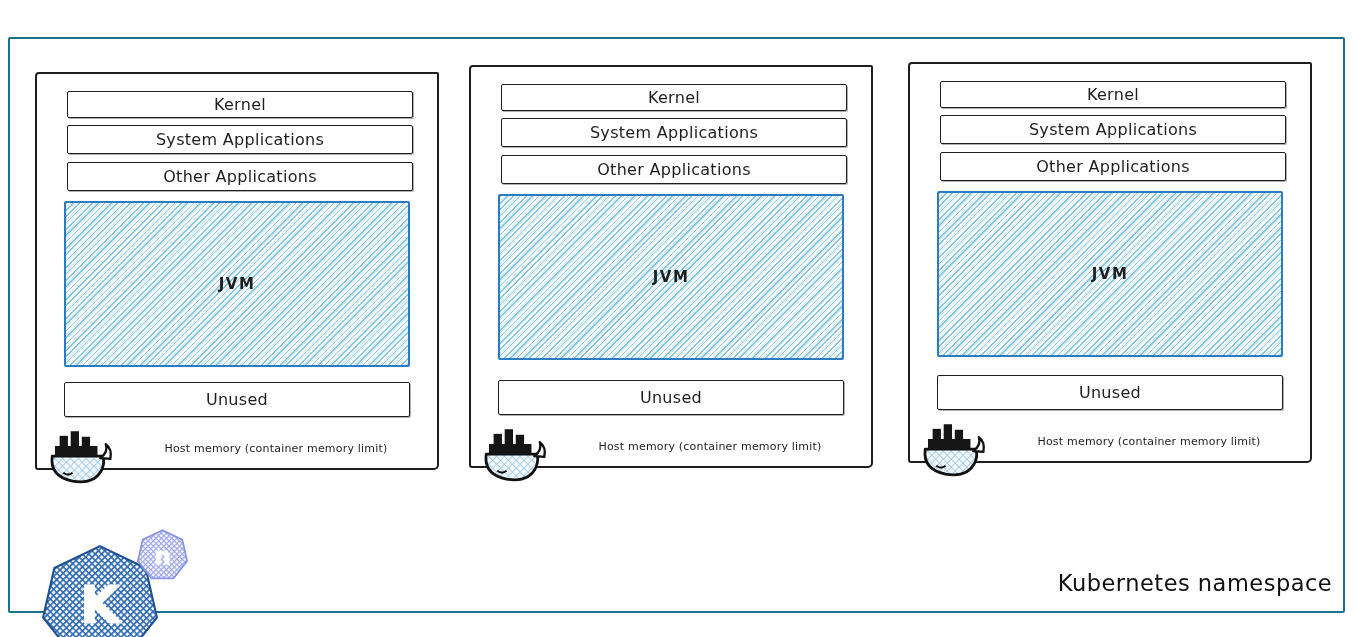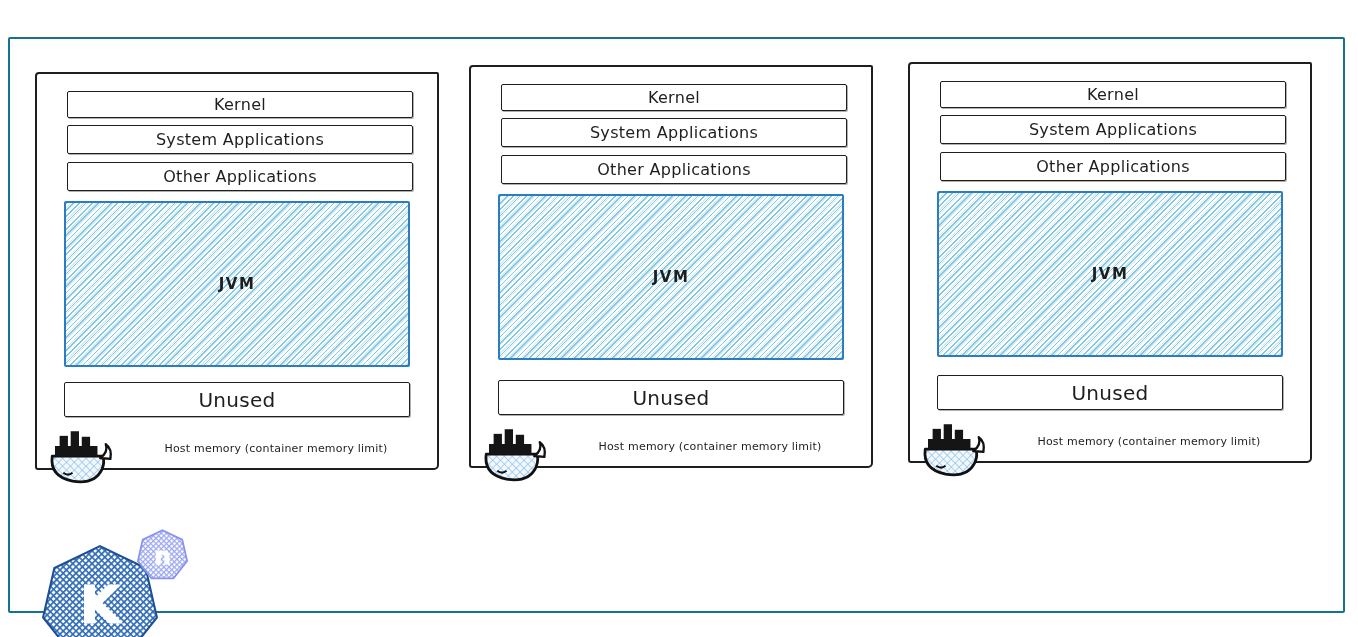--- a/index.html
+++ b/index.html
@@ -30,21 +30,21 @@
     border:2px solid #2b7cc0;border-radius:2px;
     background:
       repeating-linear-gradient(135deg, rgba(124,197,227,.95) 0 1.2px, transparent 1.2px 4.5px),
       repeating-linear-gradient(135deg, rgba(124,197,227,.35) 0 1px, transparent 1px 3px),
       #fff;
     display:flex;align-items:center;justify-content:center;}
   .jvm span{font-size:15px;font-weight:700;letter-spacing:1.5px;
     background:transparent;padding:2px 6px;}
 
   .unused{position:absolute;left:27px;right:27px;bottom:51px;height:33px;top:auto;
-    font-size:20px;}
+    font-size:16px;}
 
   .caption{position:absolute;left:82px;right:4px;bottom:4px;height:32px;
     display:flex;align-items:center;justify-content:center;
     font-size:11px;letter-spacing:.2px;white-space:nowrap;}
 
   .whale{position:absolute;left:6px;bottom:-19px;width:72px;height:58px;z-index:3;}
 
   
   .k8s-logo{position:absolute;left:34px;top:508px;width:132px;height:129px;z-index:4;}
   .ns-badge{position:absolute;left:135px;top:495px;width:55px;height:55px;z-index:4;}
@@ -143,14 +143,15 @@
   <svg class="k8s-logo" viewBox="0 0 124 128">
     <polygon points="62,6 107.3,27.8 118.5,76.9 87.2,116.3 36.8,116.3 5.5,76.9 16.7,27.8" fill="url(#k8s-hatch)" stroke="#1d4f96" stroke-width="2"></polygon>
     <text x="62" y="64" text-anchor="middle" dominant-baseline="central" font-size="52" font-weight="bold" fill="#ffffff" stroke="#ffffff" stroke-width="1">K</text>
   </svg>
 
   <svg class="ns-badge" viewBox="0 0 52 52">
     <polygon points="26,3 44.7,12 49.3,32.2 36.4,48.5 15.6,48.5 2.7,32.2 7.3,12" fill="url(#badge-hatch)" stroke="#8792ea" stroke-width="1.6"></polygon>
     <text x="26" y="27" text-anchor="middle" dominant-baseline="central" font-size="22" font-weight="bold" fill="#ffffff" stroke="#ffffff" stroke-width="0.8">n</text>
   </svg>
 
+  <div class="ns-label">Kubernetes namespace</div>
 
 </div>
 
 </body></html>

